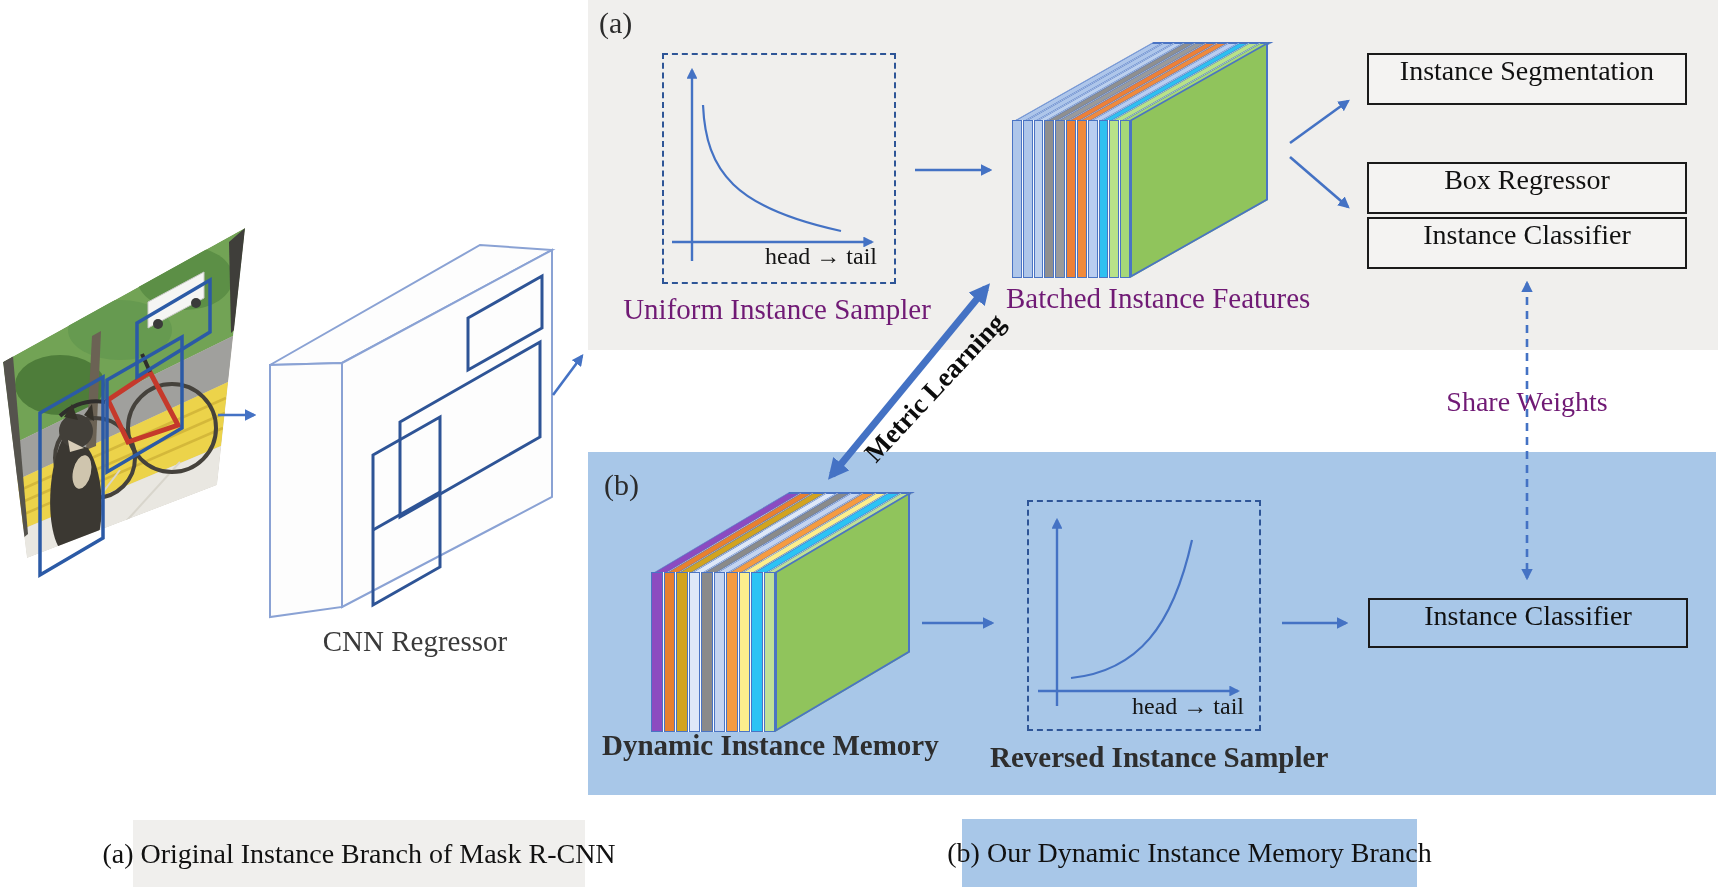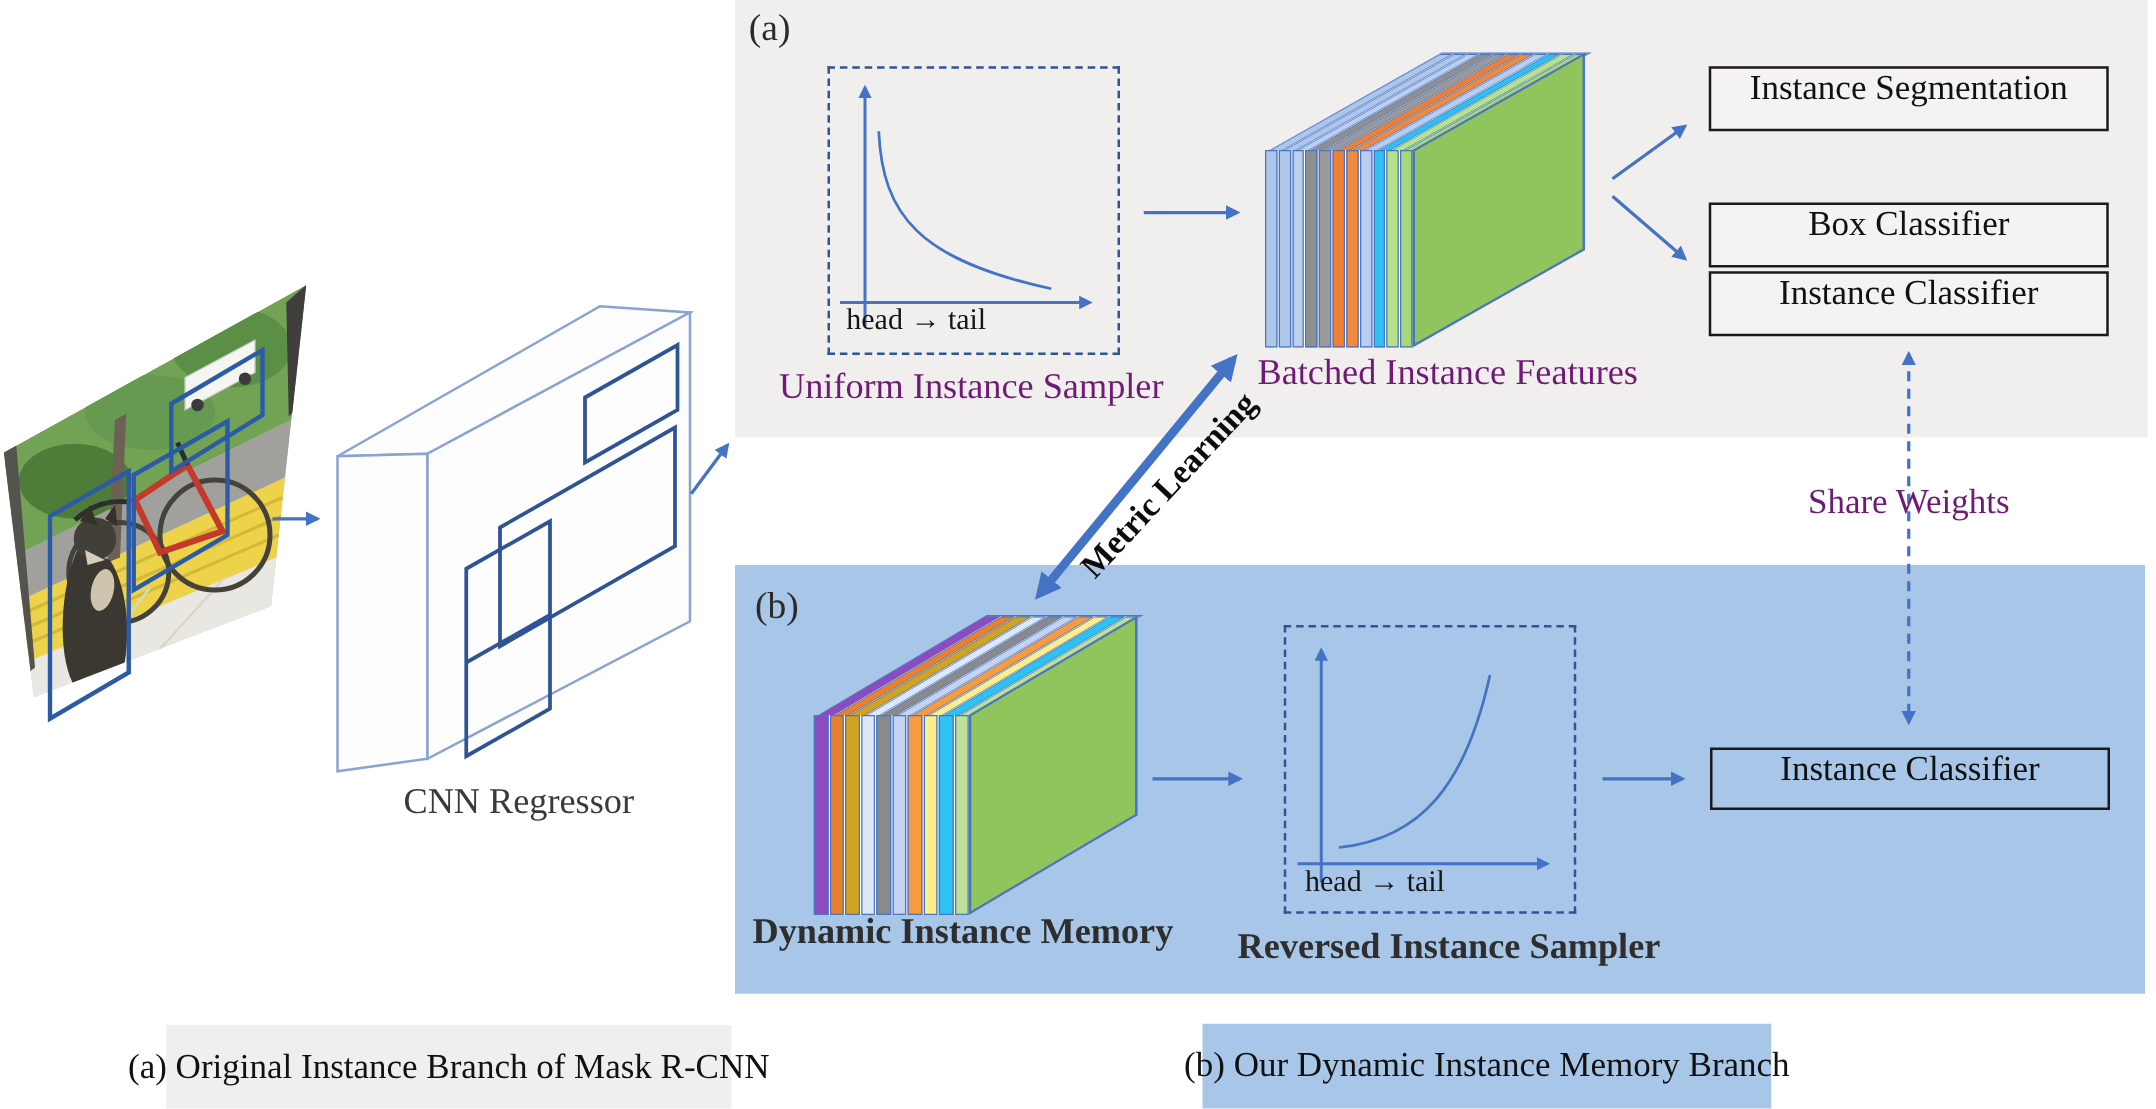--- a/index.html
+++ b/index.html
@@ -10,21 +10,21 @@
   .panel { position:absolute; }
   .panel-a { left:588px; top:0; width:1130px; height:350px; background:#f0efed; }
   .panel-b { left:588px; top:452px; width:1128px; height:343px; background:#a8c7e8; }
 
   .sec-tag { position:absolute; font-size:30px; color:#2b2b2b; }
 
   .dashed-box { position:absolute; border:2px dashed #2e5597; background:transparent; }
   .dash-a { left:662px; top:53px;  width:230px; height:227px; }
   .dash-b { left:1027px; top:500px; width:230px; height:227px; }
 
-  .head-tail { position:absolute; font-size:24px; color:#151515; text-align:left; }
+  .head-tail { position:absolute; font-size:24px; color:#151515; text-align:right; }
 
   .node-box {
     position:absolute; width:320px; height:52px; display:flex; justify-content:center;
     border:2px solid #1a1a1a; font-size:28px; color:#111; background:#f4f3f2; box-sizing:border-box;
   }
   .node-box.blue { background:#a8c7e8; }
 
   .label { position:absolute; white-space:nowrap; font-size:29px; color:#701a75; }
   .label.center { text-align:center; }
   .label.bold { font-weight:bold; color:#2e2e2e; }
@@ -69,21 +69,21 @@
   <div class="panel panel-a"></div>
   <div class="panel panel-b"></div>
 
   <div class="dashed-box dash-a"></div>
   <div class="dashed-box dash-b"></div>
 
   <div class="node-box" style="left:1367px; top:53px;">
     <span>Instance Segmentation</span>
   </div>
   <div class="node-box" style="left:1367px; top:162px;">
-    <span>Box Classifier</span>
+    <span>Box Regressor</span>
   </div>
   <div class="node-box" style="left:1367px; top:217px;">
     <span>Instance Classifier</span>
   </div>
   <div class="node-box blue" style="left:1368px; top:598px; height:50px;">
     <span>Instance Classifier</span>
   </div>
 
   <div class="slab-top top-batched-top">
       <div class="strip" style="background: rgb(174, 198, 234);"></div>

